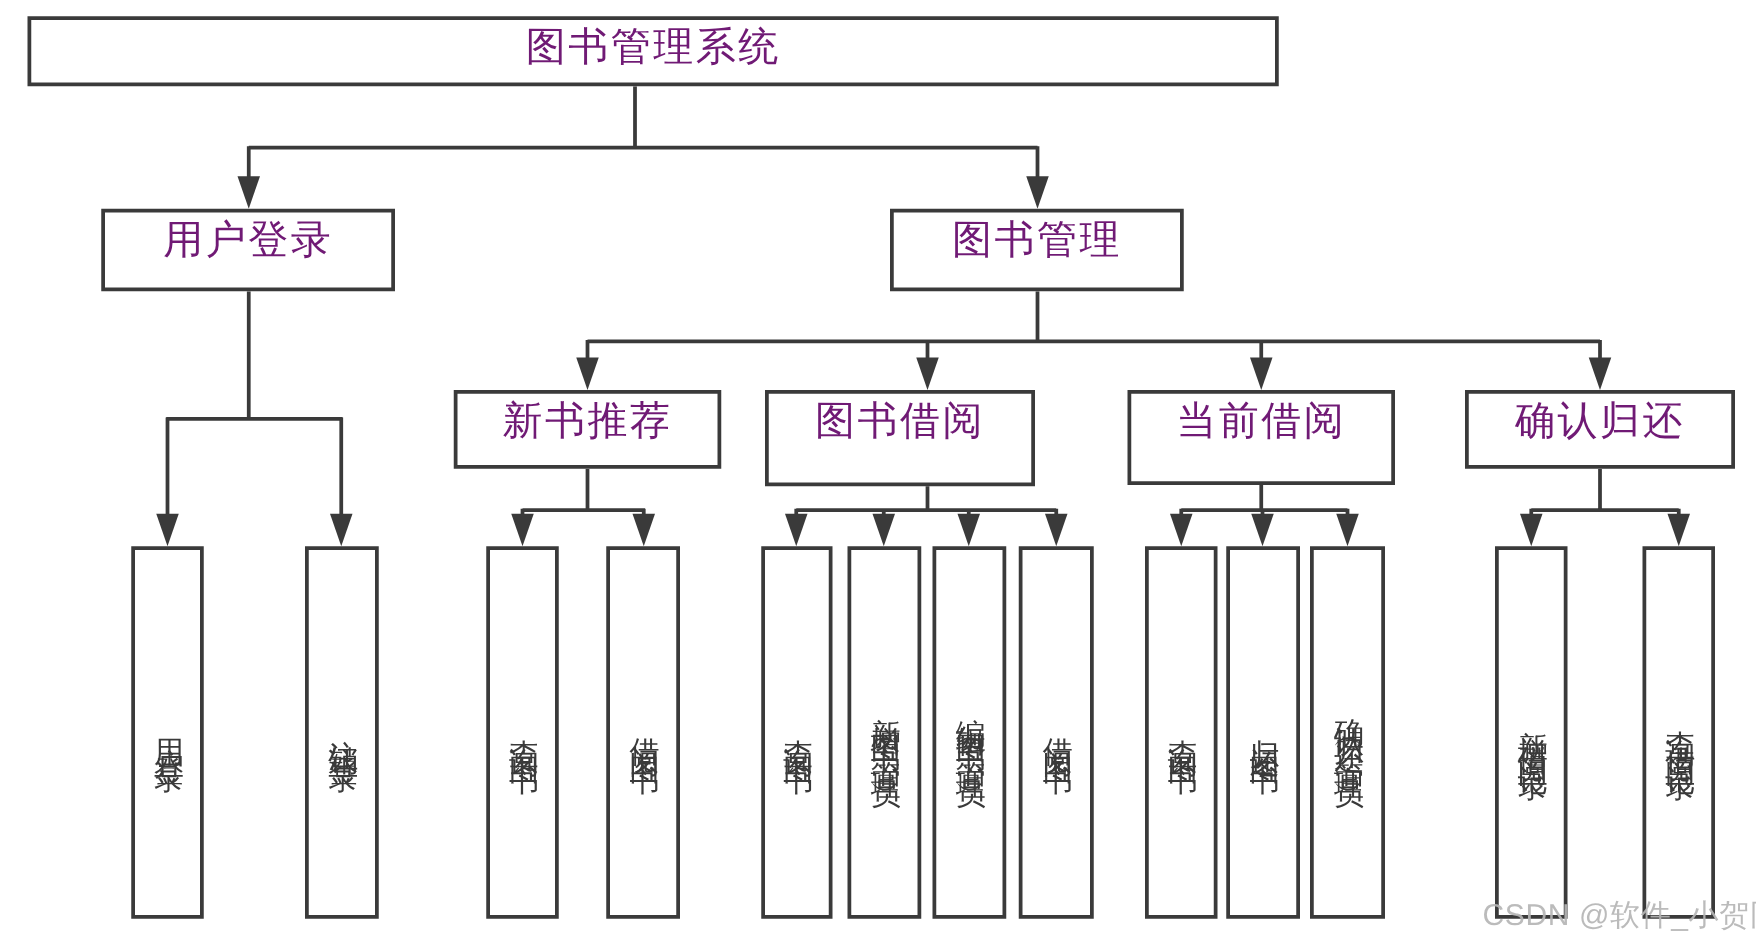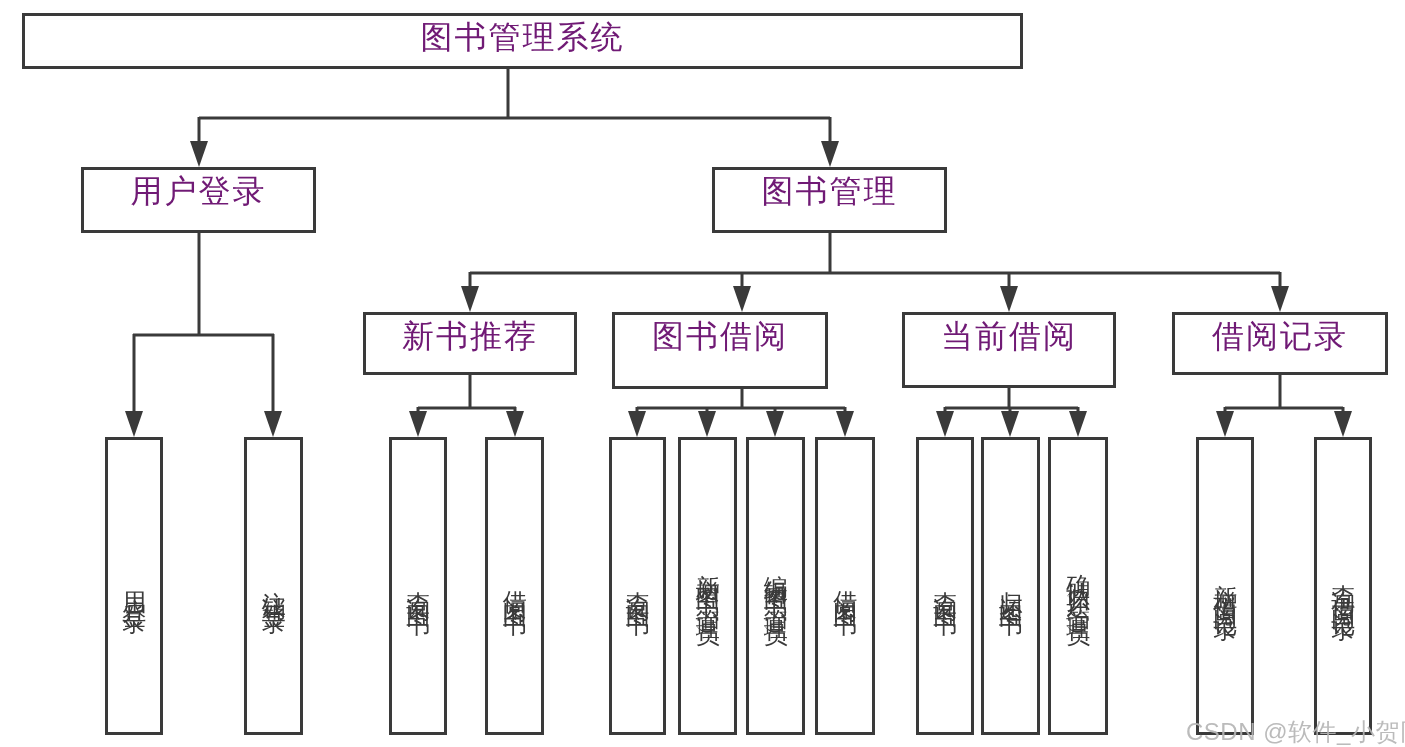--- a/index.html
+++ b/index.html
@@ -101,21 +101,21 @@
   <div class="hbox" style="left:363px;top:312px;width:214px;height:63px;">
     <span>新书推荐</span>
   </div>
   <div class="hbox" style="left:612px;top:312px;width:216px;height:77px;">
     <span>图书借阅</span>
   </div>
   <div class="hbox" style="left:902px;top:312px;width:214px;height:76px;">
     <span>当前借阅</span>
   </div>
   <div class="hbox" style="left:1172px;top:312px;width:216px;height:63px;">
-    <span>借阅记录</span>
+    <span>确认归还</span>
   </div>
 
   <div class="vbox" style="left:105px;top:437px;width:58px;height:298px;">
     <span>用户登录</span>
   </div>
   <div class="vbox" style="left:244px;top:437px;width:59px;height:298px;">
     <span>注销登录</span>
   </div>
 
   <div class="vbox" style="left:389px;top:437px;width:58px;height:298px;">

